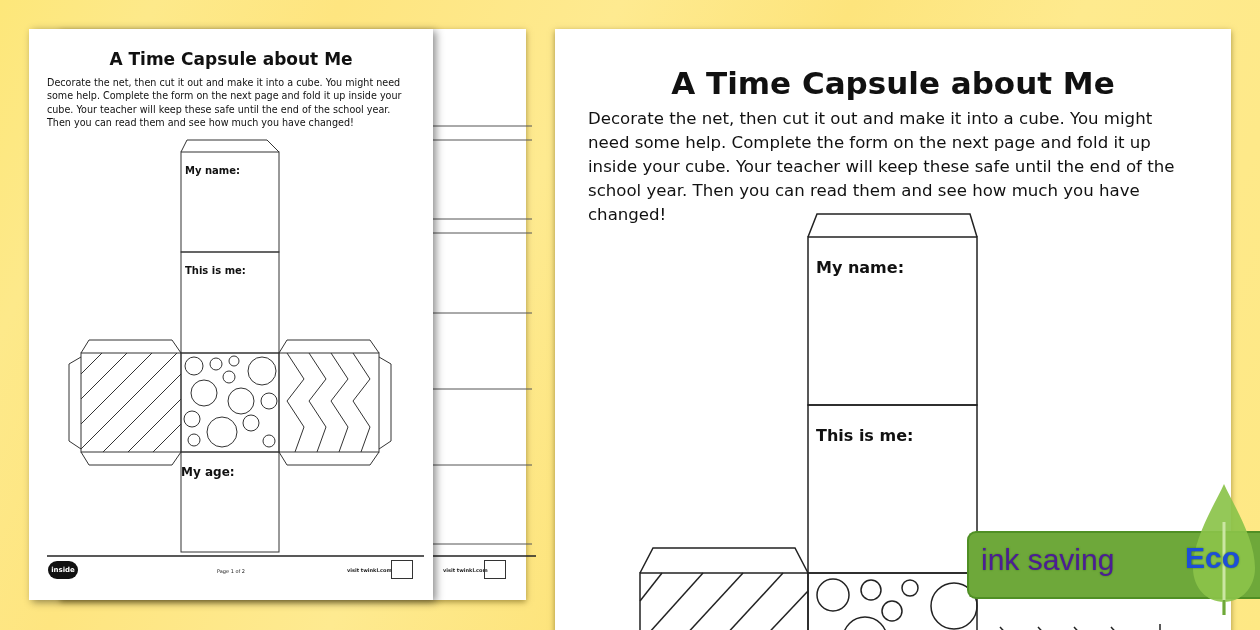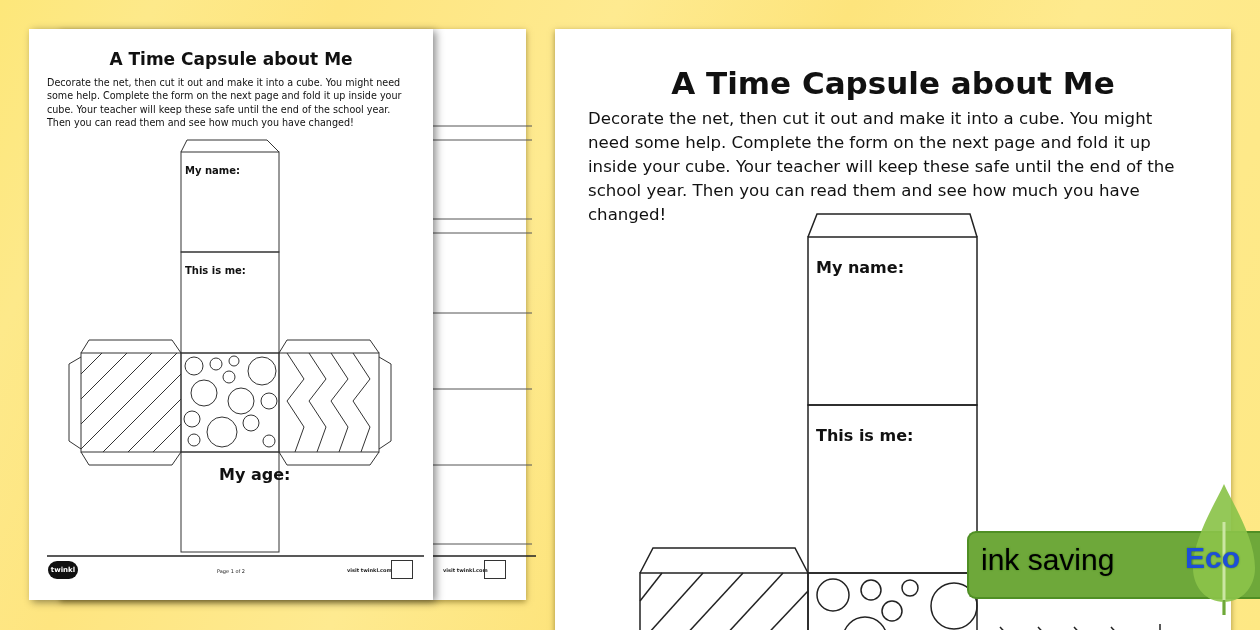--- a/index.html
+++ b/index.html
@@ -12,21 +12,21 @@
   .p-big{left:555px;top:29px;width:676px;height:620px;}
   .t-sm{position:absolute;left:0;width:404px;top:20px;text-align:center;font-weight:bold;font-size:17px;color:#111;}
   .b-sm{position:absolute;left:18px;top:47px;width:370px;font-size:9.6px;line-height:13.4px;color:#111;}
   .t-big{position:absolute;left:0;width:676px;top:36px;text-align:center;font-weight:bold;font-size:31px;color:#111;}
   .b-big{position:absolute;left:33px;top:78px;width:610px;font-size:16.6px;line-height:24px;color:#111;}
   .lbl{position:absolute;font-weight:bold;color:#111;}
   .foot-txt{position:absolute;font-size:5px;color:#222;font-weight:bold;}
   .twinkl{position:absolute;width:30px;height:18px;background:#111;border-radius:9px;color:#fff;font-size:7px;font-weight:bold;text-align:center;line-height:18px;}
   .badge{position:absolute;width:20px;height:17px;border:1px solid #333;font-size:4px;text-align:center;}
   .eco{position:absolute;left:967px;top:531px;width:300px;height:64px;background:#6ea83a;border:2px solid #4f8f24;border-right:none;border-radius:9px 0 0 9px;}
-  .eco-txt{position:absolute;left:12px;top:10px;color:#000000;font-size:30px;font-family:"Liberation Sans",sans-serif;text-shadow:0 0 2px #3e7a18;}
+  .eco-txt{position:absolute;left:12px;top:10px;color:#4c1d95;font-size:30px;font-family:"Liberation Sans",sans-serif;text-shadow:0 0 2px #3e7a18;}
   .eco-word{position:absolute;left:218px;top:10px;color:#1d4ed8;font-size:30px;font-weight:bold;font-family:"Liberation Sans",sans-serif;text-shadow:0 0 2px #3e7a18;}
   svg{position:absolute;overflow:visible;}
 </style>
 </head>
 <body>
 
 <div class="page p-back">
   <svg width="466" height="571">
     <g stroke="#555" stroke-width="1">
       <line x1="370" y1="97" x2="472" y2="97"></line>
@@ -92,23 +92,23 @@
       <circle cx="163" cy="390" r="8"></circle>
       <circle cx="193" cy="403" r="15"></circle>
       <circle cx="222" cy="394" r="8"></circle>
       <circle cx="165" cy="411" r="6"></circle>
       <circle cx="240" cy="412" r="6"></circle>
     </g>
     <line x1="18" y1="527" x2="395" y2="527" stroke="#222" stroke-width="1.5"></line>
   </svg>
   <div class="lbl" style="left:156px;top:136px;font-size:10px;">My name:</div>
   <div class="lbl" style="left:156px;top:236px;font-size:10px;">This is me:</div>
-  <div class="lbl" style="left:172px;top:436px;font-size:16px;padding-left:18px;">My age:</div>
+  <div class="lbl" style="left:152px;top:436px;font-size:12px;">My age:</div>
 
-  <div class="twinkl" style="left:19px;top:532px;">twinkl</div>
+  <div class="twinkl" style="left:19px;top:532px;">inside</div>
   <div class="foot-txt" style="left:188px;top:539px;font-weight:normal;">Page 1 of 2</div>
   <div class="foot-txt" style="left:318px;top:538px;">visit twinkl.com</div>
   <div class="badge" style="left:362px;top:531px;"></div>
 </div>
 
 <div class="page p-big">
   <div class="t-big">A Time Capsule about Me</div>
   <div class="b-big">Decorate the net, then cut it out and make it into a cube. You might need some help. Complete the form on the next page and fold it up inside your cube. Your teacher will keep these safe until the end of the school year. Then you can read them and see how much you have changed!</div>
   <svg width="676" height="620">
     <g fill="none" stroke="#222" stroke-width="1.5">

